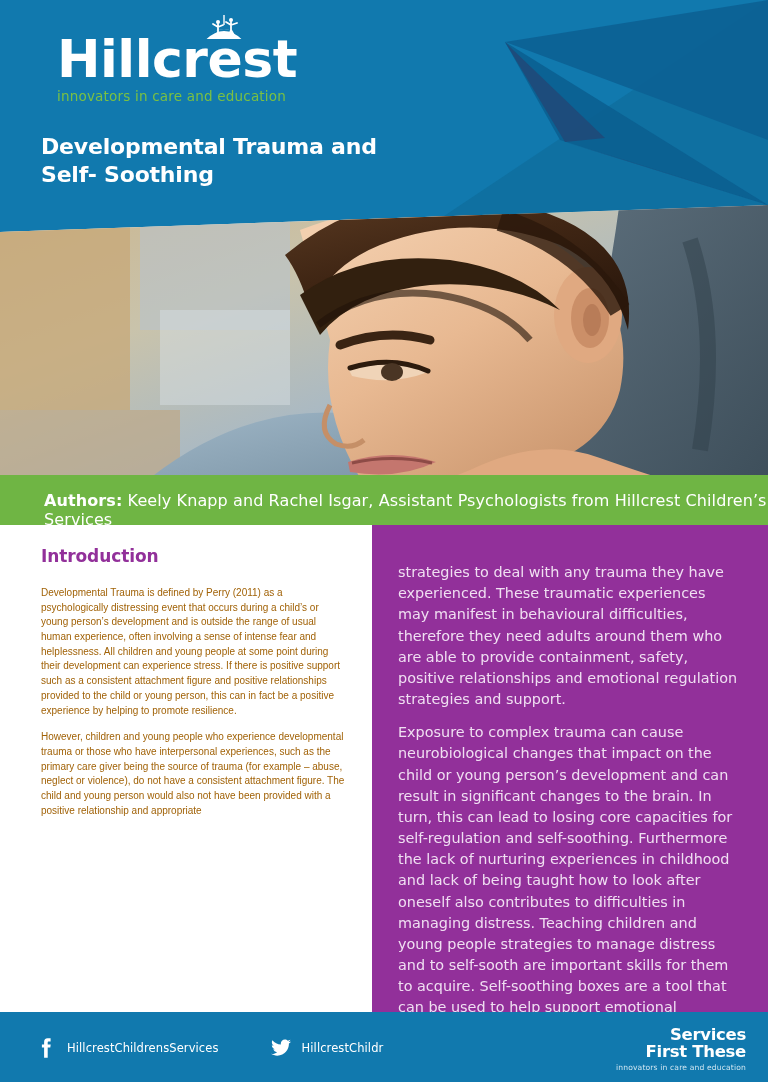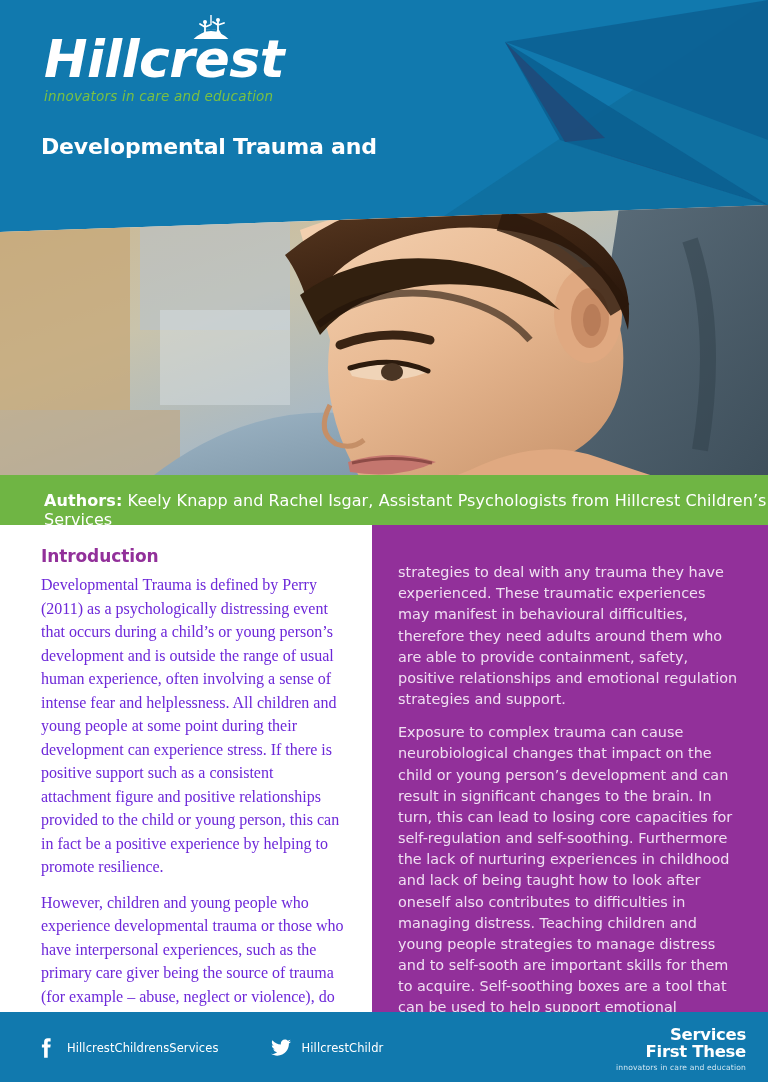--- a/index.html
+++ b/index.html
@@ -12,21 +12,21 @@
 
   
   .header {
     position:absolute; left:0; top:0; width:768px; height:232px;
     background:#1179ae; overflow:hidden;
     clip-path: polygon(0 0, 768px 0, 768px 205px, 0 232px);
   }
   .hdr-shapes { position:absolute; inset:0; }
   .hdr-shapes svg { display:block; width:768px; height:232px; }
 
-  .logo { position:absolute; left:44px; top:33px; width:250px; height:82px;font-style:italic; }
+  .logo { position:absolute; left:57px; top:33px; width:250px; height:82px; }
   .logo-wordmark {
     font-size:52px; font-weight:bold; color:#ffffff;
     letter-spacing:-0.5px; line-height:1; font-family:"DejaVu Sans", sans-serif;
   }
   .logo-tagline {
     font-size:13.5px; color:#7ac143; letter-spacing:0.2px;
     margin-top:3px; font-family:"DejaVu Sans", sans-serif;
   }
   .logo-mark { position:absolute; left:146px; top:-22px; width:42px; height:30px; }
 
@@ -61,26 +61,26 @@
   .col-left {
     position:absolute; left:0; top:525px; width:372px; height:487px;
     background:#ffffff; padding:21px 26px 0 41px;
   }
   .col-right {
     position:absolute; left:372px; top:525px; width:396px; height:555px;
     background:#92309a; padding:37px 28px 0 26px;
   }
   .section-heading {
     font-size:17px; font-weight:bold; color:#92309a;
-    margin-bottom:7px; font-family:"DejaVu Sans", sans-serif;
+    margin-bottom:20px; font-family:"DejaVu Sans", sans-serif;
     letter-spacing:-0.1px;
   }
   .para-left {
-    font-size:16px; line-height:1.47; color:#6d28d9;
-    margin-bottom:12px; font-family:Liberation Serif, serif;
+    font-size:10px; line-height:1.47; color:#a16207;
+    margin-bottom:12px; font-family:Liberation Sans, sans-serif;
   }
   .para-right {
     font-size:14.4px; line-height:1.47; color:#f0dff2;
     margin-bottom:12px; font-family:"DejaVu Sans", sans-serif;
   }
 
   
   .footer {
     position:absolute; left:0; top:1012px; width:768px; height:70px;
     background:#1179ae;
@@ -129,20 +129,21 @@
           <path d="M28 11 L28 19 M28 14 L23 11 M28 14 L34 12 M28 19 L25 26 M28 19 L32 26" stroke="#ffffff" stroke-width="1.8" fill="none" stroke-linecap="round"></path>
           <path d="M21 4 L21 14" stroke="#ffffff" stroke-width="1.4"></path>
         </svg>
       </div>
       <div class="logo-wordmark">Hillcrest</div>
       <div class="logo-tagline">innovators in care and education</div>
     </div>
 
     <div class="doc-title">
       <div>Developmental Trauma and</div>
+      <div>Self- Soothing</div>
     </div>
   </div>
 
   <div class="hero">
     <svg viewBox="0 0 768 278" xmlns="http://www.w3.org/2000/svg">
       <defs>
         <linearGradient id="bgblur" x1="0" y1="0" x2="1" y2="1">
           <stop offset="0%" stop-color="#cbb58e"></stop>
           <stop offset="32%" stop-color="#c9c3ab"></stop>
           <stop offset="60%" stop-color="#a9b9c4"></stop>

